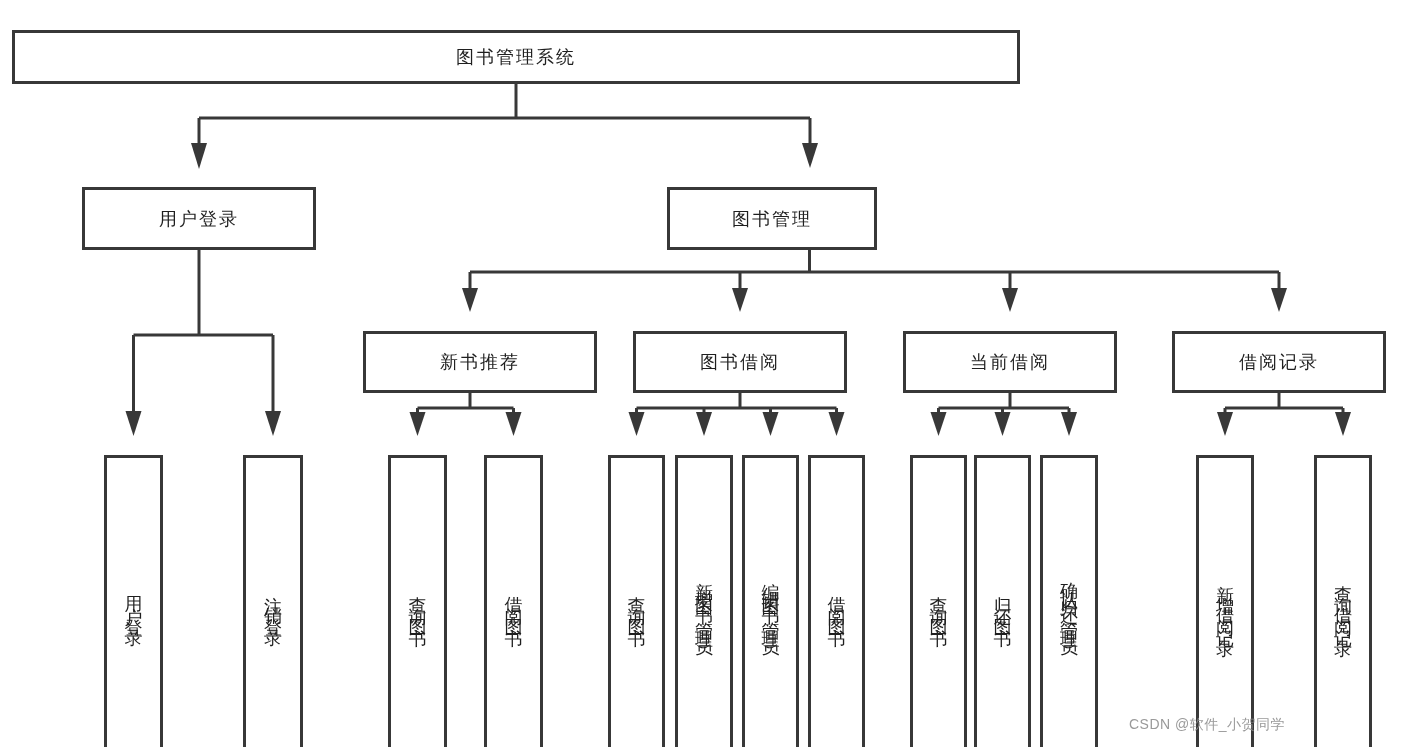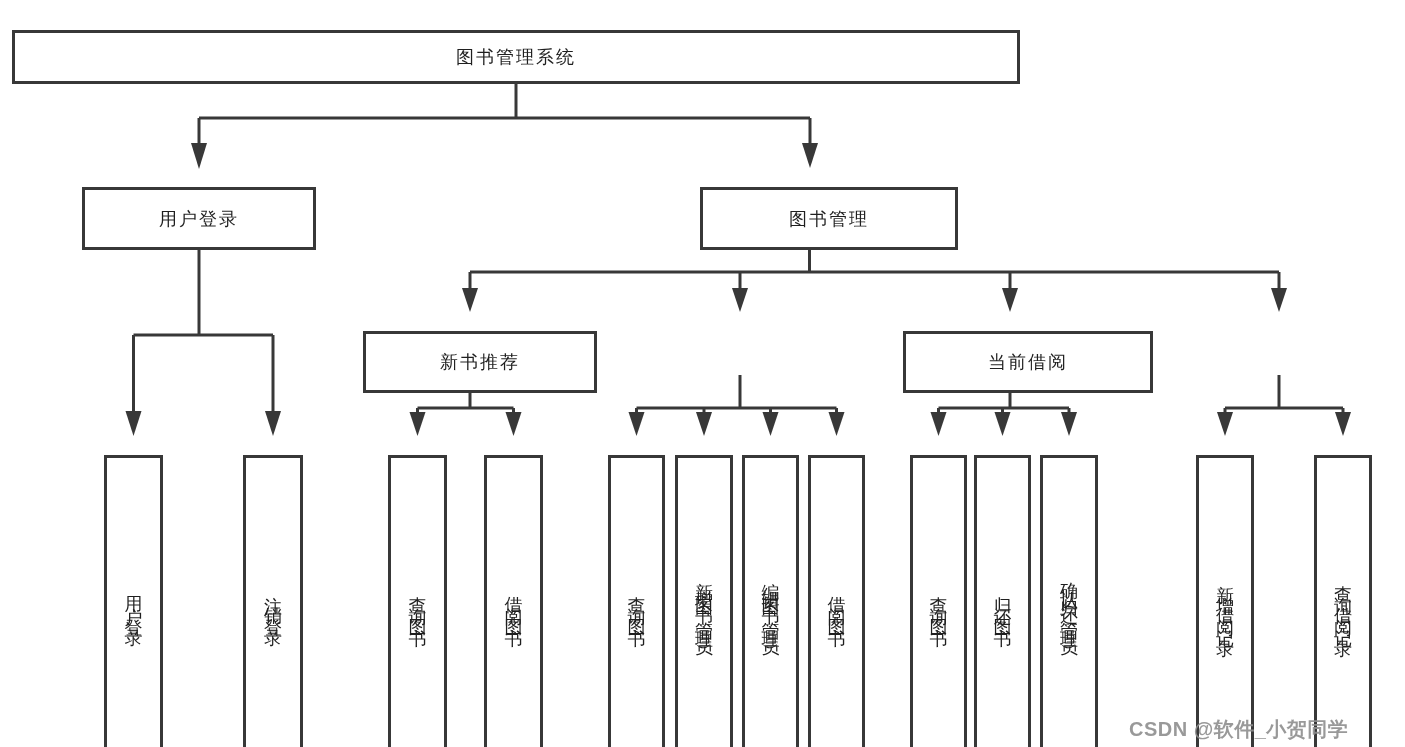--- a/index.html
+++ b/index.html
@@ -14,23 +14,22 @@
     font-size:18px;color:#1f1f1f;z-index:2;margin-top:18px;
   }
   .h{letter-spacing:2px;}
   .v{
     writing-mode:vertical-rl;text-orientation:mixed;
     letter-spacing:11px;line-height:1;
   }
   .v2{letter-spacing:8px;}
   #watermark{
     position:absolute;left:1129px;top:716px;z-index:5;
-    font-size:20px;color:#8f8f8f;letter-spacing:0.5px;opacity:0.9;
+    font-size:14px;color:#8f8f8f;letter-spacing:0.5px;opacity:0.9;
     white-space:nowrap;
-    font-weight:bold;
   }
 </style>
 </head>
 <body>
 
 <div id="stage">
 
   <svg id="connectors" width="1405" height="747" viewBox="0 0 1405 747" fill="#383838" stroke="#383838" stroke-width="3">
 
     <path d="M516 66 L516 118" fill="none"></path>
@@ -89,24 +88,26 @@
     <path d="M1225 408 L1343 408" fill="none"></path>
     <path d="M1225 408 L1225 416" fill="none"></path>
     <polygon points="1217,412 1233,412 1225,436" stroke="none"></polygon>
     <path d="M1343 408 L1343 416" fill="none"></path>
     <polygon points="1335,412 1351,412 1343,436" stroke="none"></polygon>
   </svg>
 
   <div class="box h" style="left:12px;top:12px;width:1008px;height:54px">图书管理系统</div>
 
   <div class="box h" style="left:82px;top:169px;width:234px;height:63px">用户登录</div>
-  <div class="box h" style="left:700px;top:169px;width:258px;height:63px">图书管理</div>
+  <div class="box h" style="left:667px;top:169px;width:210px;height:63px">图书管理</div>
 
   <div class="box h" style="left:363px;top:313px;width:234px;height:62px">新书推荐</div>
-  <div class="box h" style="left:903px;top:313px;width:250px;height:62px">当前借阅</div>
+  <div class="box h" style="left:633px;top:313px;width:214px;height:62px">图书借阅</div>
+  <div class="box h" style="left:903px;top:313px;width:214px;height:62px">当前借阅</div>
+  <div class="box h" style="left:1172px;top:313px;width:214px;height:62px">借阅记录</div>
 
   <div class="box v" style="left:104px;top:437px;width:59px;height:298px">用户登录</div>
   <div class="box v" style="left:243px;top:437px;width:60px;height:298px">注销登录</div>
 
   <div class="box v" style="left:388px;top:437px;width:59px;height:297px">查询图书</div>
   <div class="box v" style="left:484px;top:437px;width:59px;height:297px">借阅图书</div>
 
   <div class="box v" style="left:608px;top:437px;width:57px;height:297px">查询图书</div>
   <div class="box v v2" style="left:675px;top:437px;width:58px;height:297px">新增图书（管理员）</div>
   <div class="box v v2" style="left:742px;top:437px;width:57px;height:297px">编辑图书（管理员）</div>

